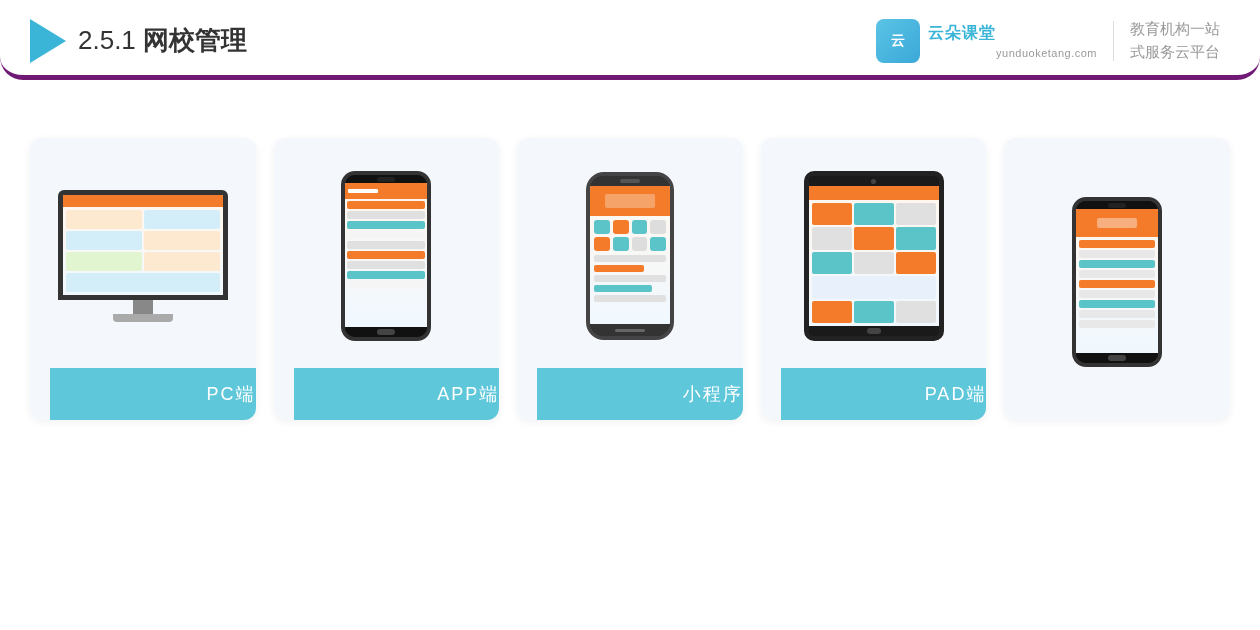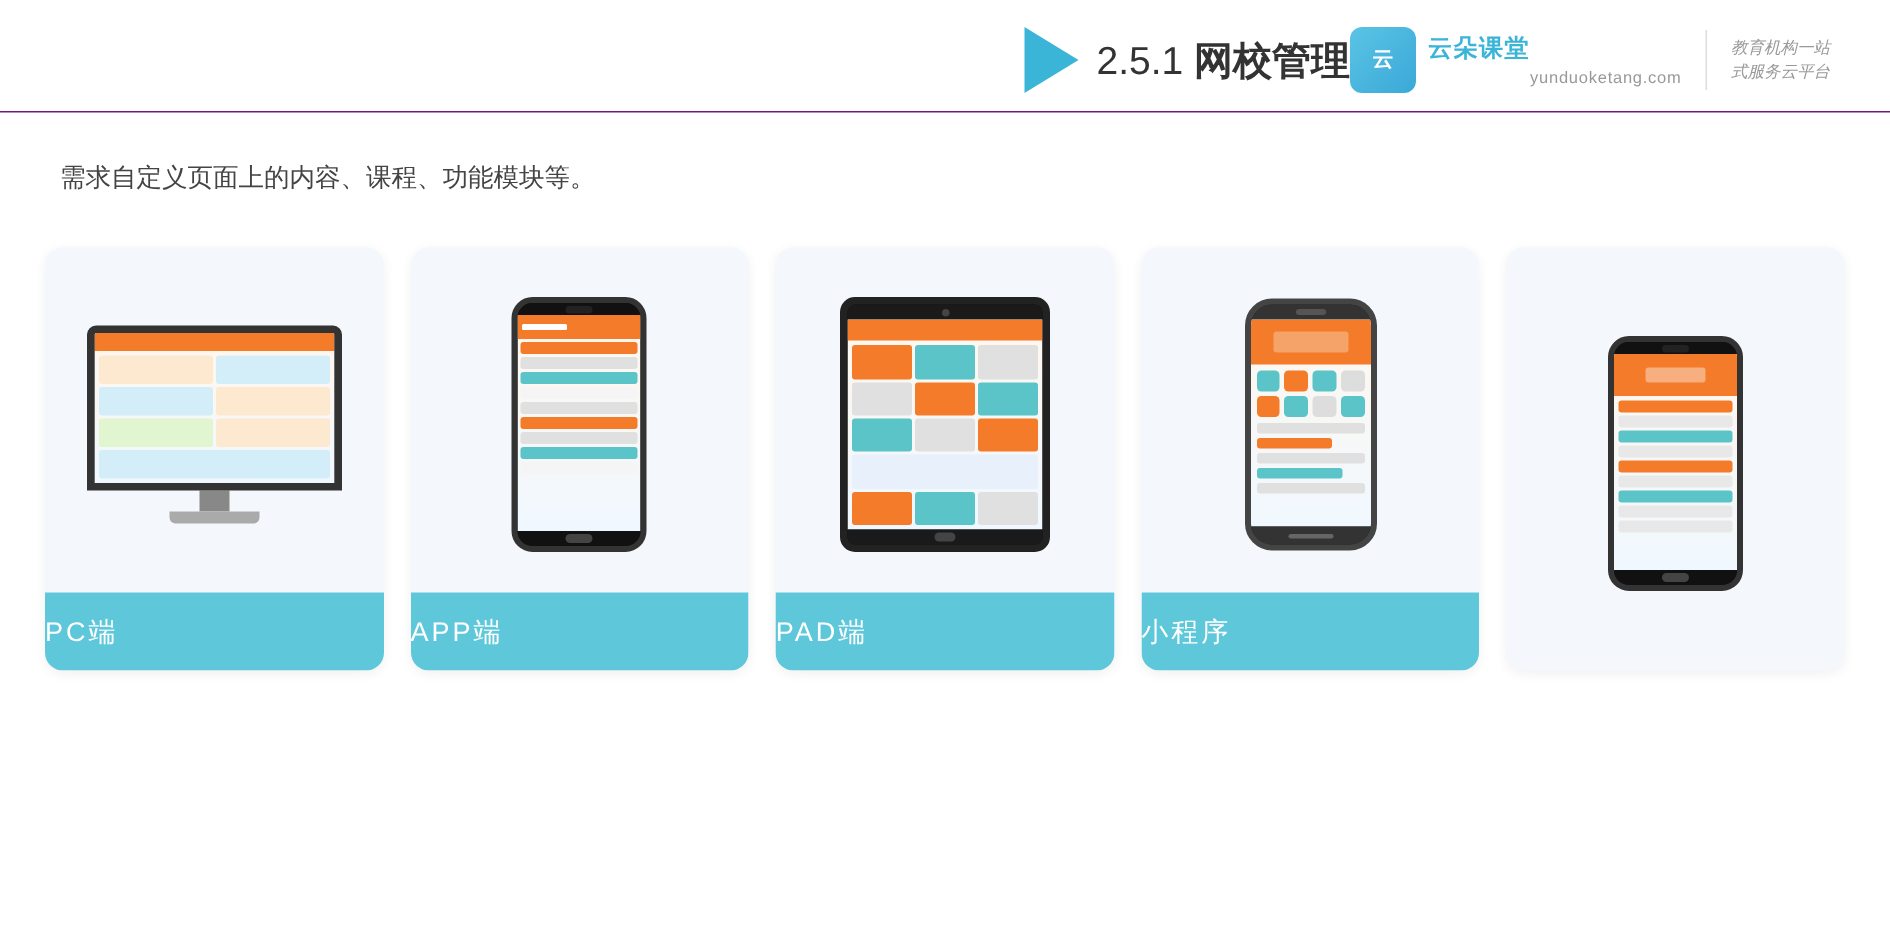--- a/index.html
+++ b/index.html
@@ -16,23 +16,24 @@
       min-height: 630px;
       background: #fff;
       padding: 0;
       position: relative;
     }
 
     
     .header {
       display: flex;
       align-items: center;
-      justify-content: flex-end;
+      justify-content: space-between;
       padding: 18px 40px 12px 30px;
-      border-bottom: 1px solid #701a75;
+      border-bottom: 5px solid #701a75;
+      border-radius: 23px;
     }
 
     .header-left {
       display: flex;
       align-items: center;
       gap: 12px;
     }
 
     .logo-triangle {
       width: 0;
@@ -95,24 +96,23 @@
     }
 
     .logo-divider {
       width: 1px;
       height: 40px;
       background: #ddd;
       margin: 0 8px;
     }
 
     .logo-right-text {
-      font-size: 11px;
+      font-size: 15px;
       color: #999;
       line-height: 1.5;
-      font-style: italic;
     }
 
     
     .description {
       padding: 28px 40px 20px 40px;
       font-size: 17px;
       color: #444;
       line-height: 1.9;
     }
 
@@ -142,25 +142,26 @@
       align-items: center;
       justify-content: center;
       padding: 22px 14px 16px 14px;
       min-height: 230px;
       background: #f4f8fc;
     }
 
     .card-label {
       background: #5ec8da;
       color: #fff;
-      text-align: left;
+      text-align: right;
       font-size: 18px;
       font-weight: 500;
       padding: 14px 0;
       letter-spacing: 2px;
+      margin-left: 20px;
     }
 
     
 
     
     .pc-monitor {
       display: flex;
       flex-direction: column;
       align-items: center;
     }
@@ -510,21 +511,20 @@
       </div>
       <div class="logo-divider"></div>
       <div class="logo-right-text">
         <div>教育机构一站</div>
         <div>式服务云平台</div>
       </div>
     </div>
   </div>
 
   <div class="description">
-    <div>需求自定义页面上的内容、课程、功能模块等。</div>
   </div>
 
   <div class="cards-section">
 
     <div class="card">
       <div class="card-device-area">
         <div class="pc-monitor">
           <div class="monitor-body">
             <div class="monitor-screen">
               <div class="monitor-screen-bar">
@@ -575,20 +575,56 @@
               <div class="phone-home-btn"></div>
             </div>
           </div>
         </div>
       </div>
       <div class="card-label">APP端</div>
     </div>
 
     <div class="card">
       <div class="card-device-area">
+        <div class="mini-phone">
+          <div class="mini-phone-top">
+            <div class="mini-phone-speaker"></div>
+          </div>
+          <div class="mini-phone-screen">
+            <div class="mini-phone-banner">
+              <div style="width:50px;height:14px;background:rgba(255,255,255,0.3);border-radius:2px;"></div>
+            </div>
+            <div class="mini-phone-icons">
+              <div class="mini-phone-icon"></div>
+              <div class="mini-phone-icon orange"></div>
+              <div class="mini-phone-icon"></div>
+              <div class="mini-phone-icon gray"></div>
+              <div class="mini-phone-icon orange"></div>
+              <div class="mini-phone-icon"></div>
+              <div class="mini-phone-icon gray"></div>
+              <div class="mini-phone-icon"></div>
+            </div>
+            <div style="padding:0 4px;display:flex;flex-direction:column;gap:3px;">
+              <div style="height:7px;background:#e0e0e0;border-radius:2px;"></div>
+              <div style="height:7px;background:#f37b2a;border-radius:2px;width:70%;"></div>
+              <div style="height:7px;background:#e0e0e0;border-radius:2px;"></div>
+              <div style="height:7px;background:#5bc4c8;border-radius:2px;width:80%;"></div>
+              <div style="height:7px;background:#e0e0e0;border-radius:2px;"></div>
+            </div>
+          </div>
+          <div class="mini-phone-bottom">
+            <div class="mini-phone-bar"></div>
+          </div>
+        </div>
+      </div>
+      <div class="card-label">小程序</div>
+    </div>
+
+    <div class="card">
+      <div class="card-device-area">
         <div class="tablet-mockup">
           <div class="tablet-body">
             <div class="tablet-top-bar">
               <div class="tablet-camera"></div>
             </div>
             <div class="tablet-screen">
               <div class="tablet-screen-header"></div>
               <div class="tablet-screen-body">
                 <div class="tablet-block orange"></div>
                 <div class="tablet-block teal"></div>
@@ -609,56 +645,20 @@
               <div class="tablet-home"></div>
             </div>
           </div>
         </div>
       </div>
       <div class="card-label">PAD端</div>
     </div>
 
     <div class="card">
       <div class="card-device-area">
-        <div class="mini-phone">
-          <div class="mini-phone-top">
-            <div class="mini-phone-speaker"></div>
-          </div>
-          <div class="mini-phone-screen">
-            <div class="mini-phone-banner">
-              <div style="width:50px;height:14px;background:rgba(255,255,255,0.3);border-radius:2px;"></div>
-            </div>
-            <div class="mini-phone-icons">
-              <div class="mini-phone-icon"></div>
-              <div class="mini-phone-icon orange"></div>
-              <div class="mini-phone-icon"></div>
-              <div class="mini-phone-icon gray"></div>
-              <div class="mini-phone-icon orange"></div>
-              <div class="mini-phone-icon"></div>
-              <div class="mini-phone-icon gray"></div>
-              <div class="mini-phone-icon"></div>
-            </div>
-            <div style="padding:0 4px;display:flex;flex-direction:column;gap:3px;">
-              <div style="height:7px;background:#e0e0e0;border-radius:2px;"></div>
-              <div style="height:7px;background:#f37b2a;border-radius:2px;width:70%;"></div>
-              <div style="height:7px;background:#e0e0e0;border-radius:2px;"></div>
-              <div style="height:7px;background:#5bc4c8;border-radius:2px;width:80%;"></div>
-              <div style="height:7px;background:#e0e0e0;border-radius:2px;"></div>
-            </div>
-          </div>
-          <div class="mini-phone-bottom">
-            <div class="mini-phone-bar"></div>
-          </div>
-        </div>
-      </div>
-      <div class="card-label">小程序</div>
-    </div>
-
-    <div class="card">
-      <div class="card-device-area">
         <div class="h5-phone">
           <div class="h5-phone-notch">
             <div class="h5-phone-notch-dot"></div>
           </div>
           <div class="h5-phone-screen">
             <div class="h5-phone-banner">
               <div style="display:flex;align-items:center;justify-content:center;height:100%;gap:4px;">
                 <div style="width:40px;height:10px;background:rgba(255,255,255,0.4);border-radius:2px;"></div>
               </div>
             </div>

